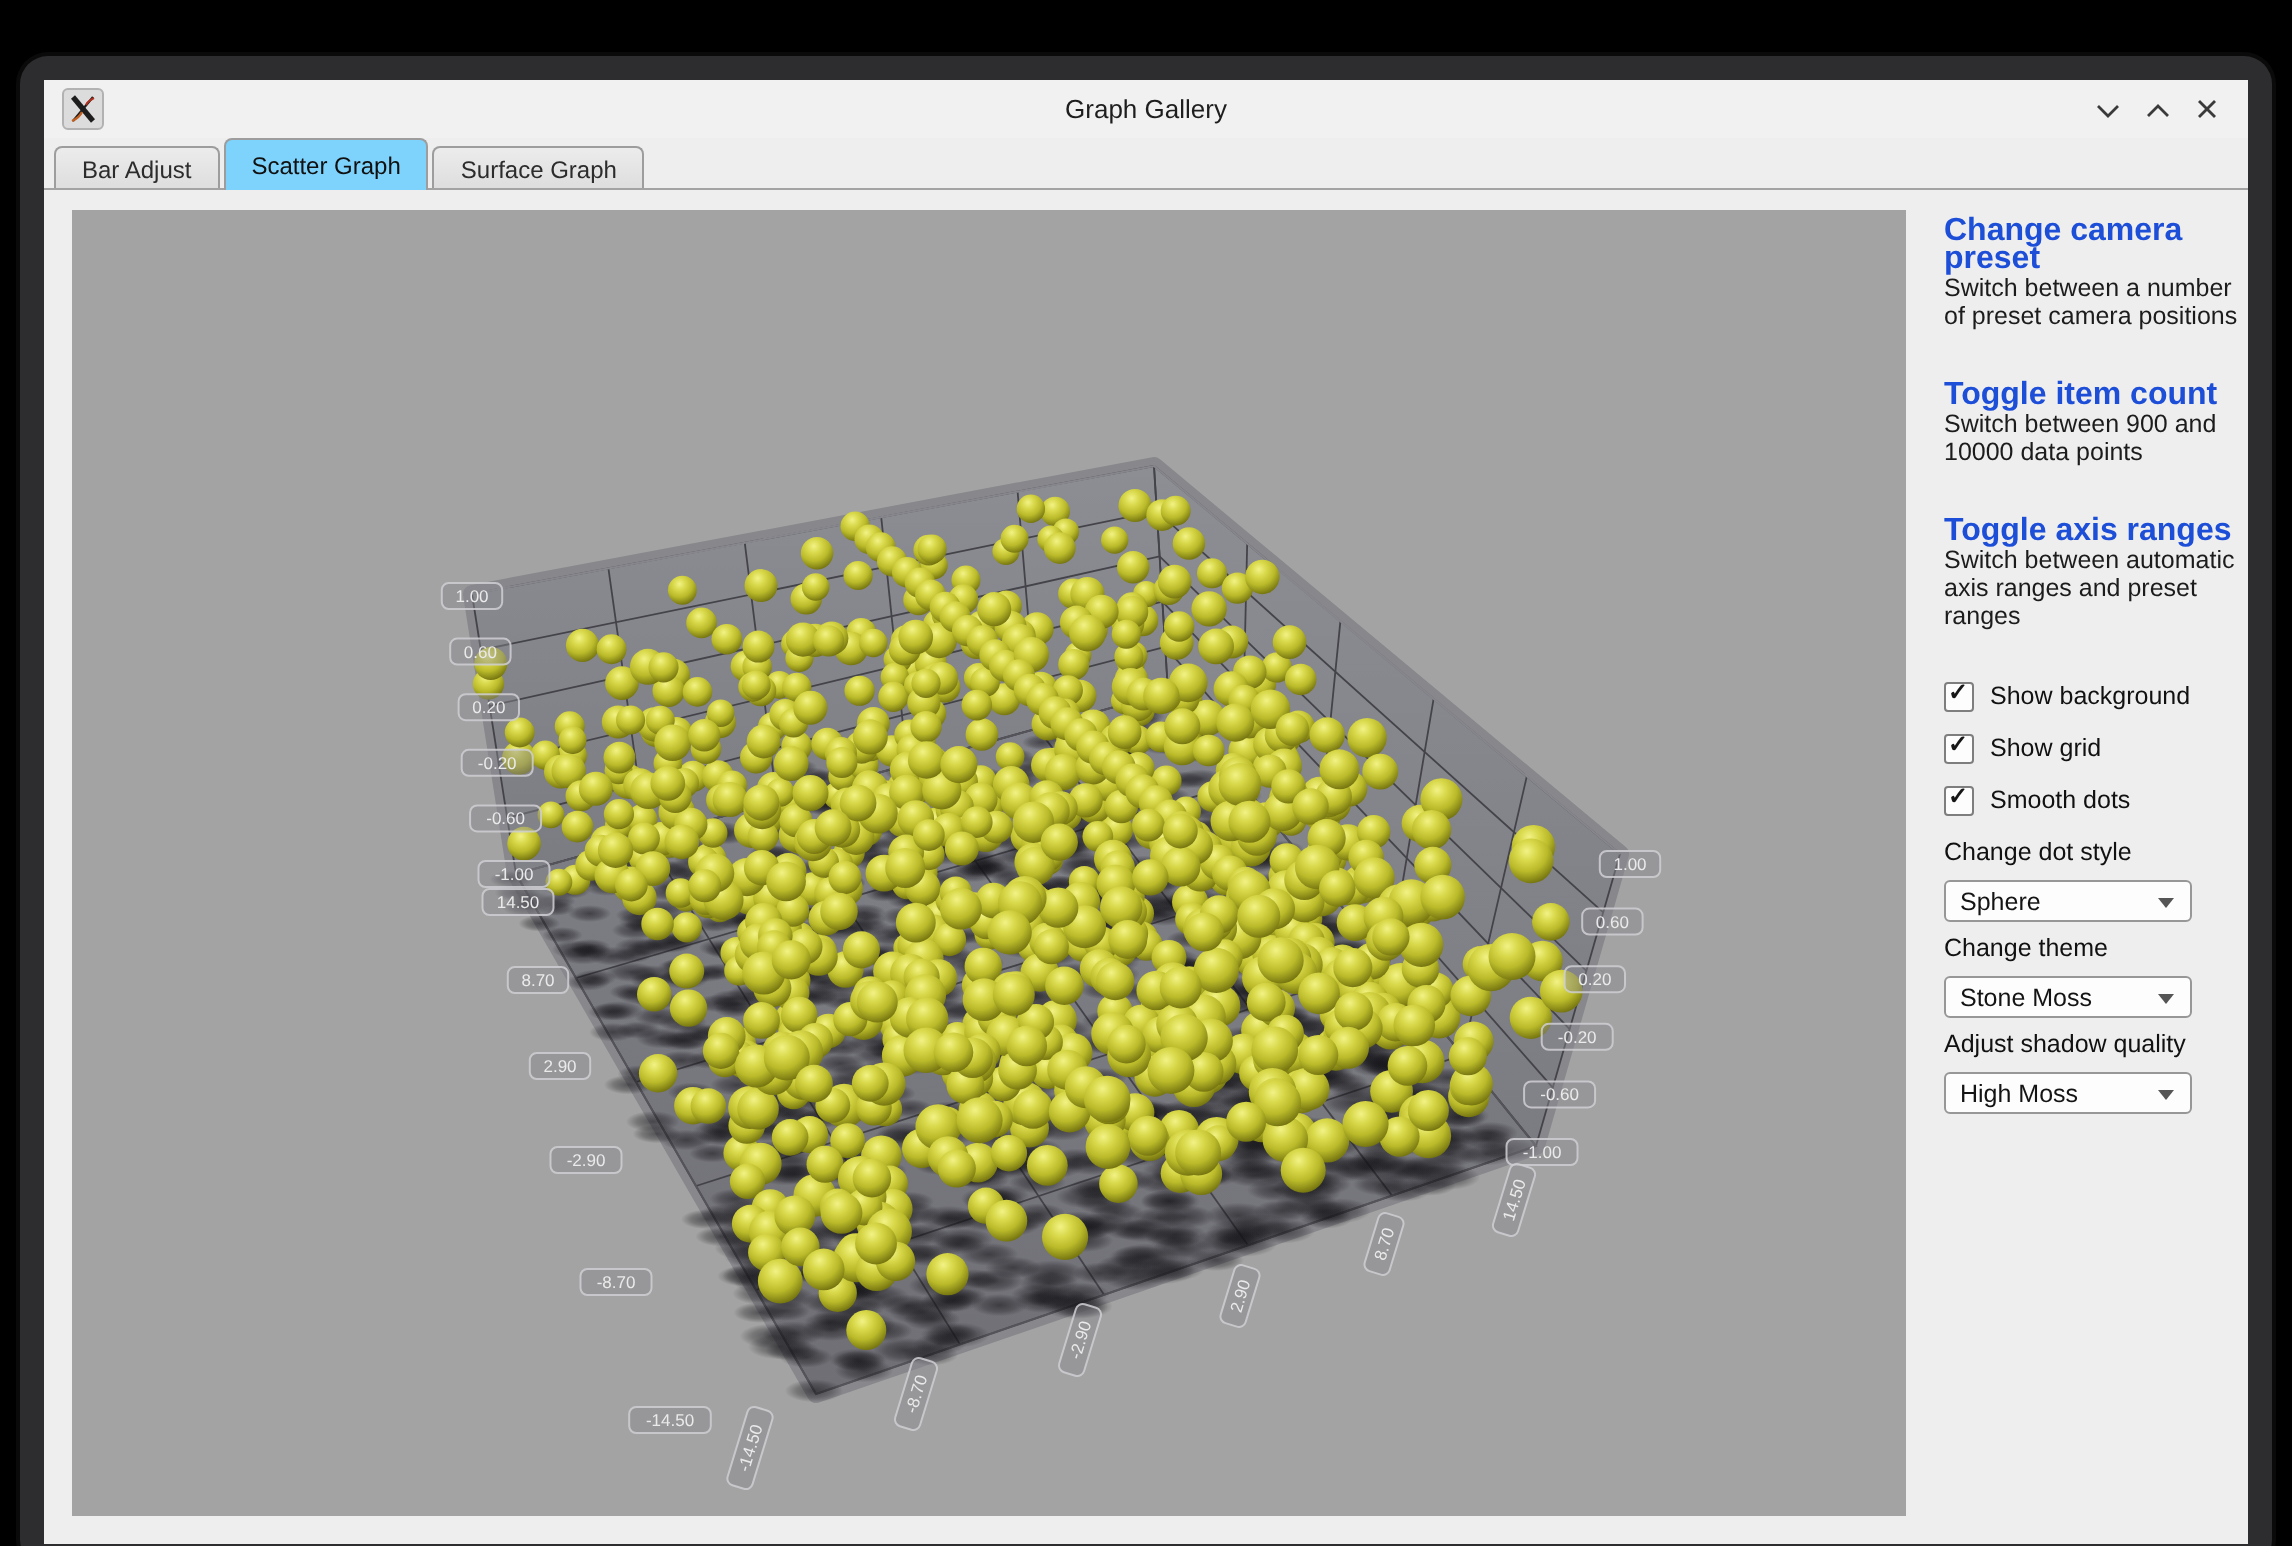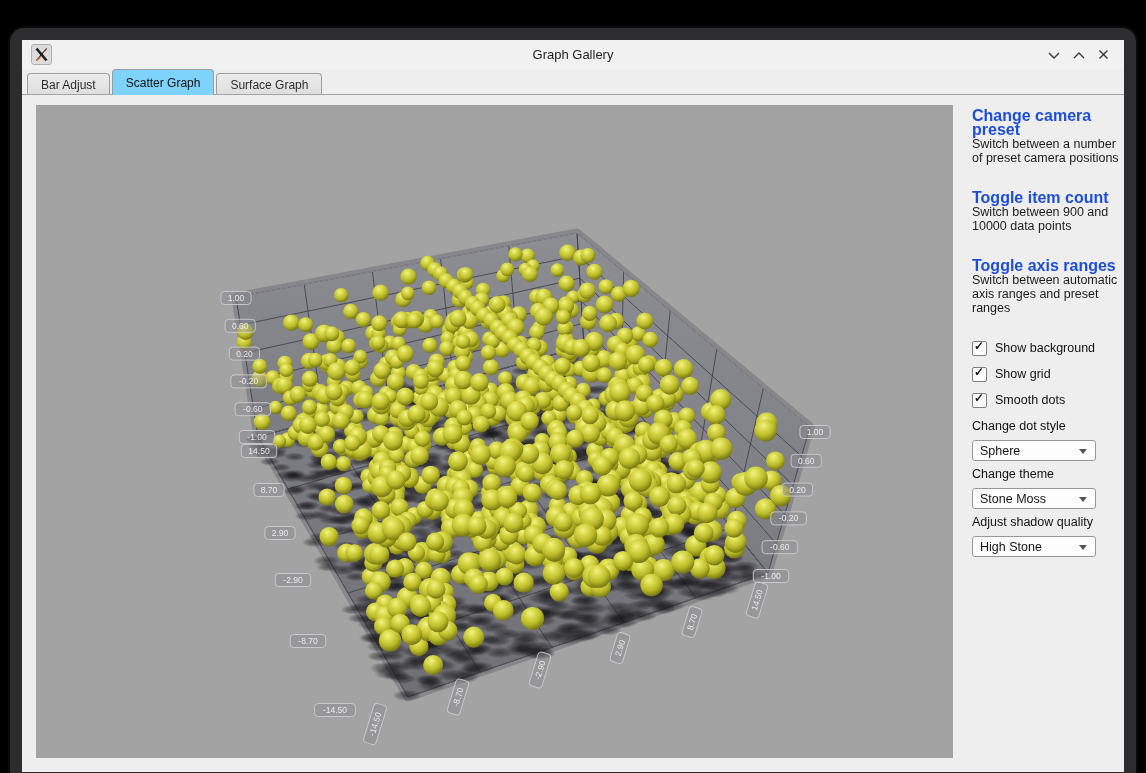--- a/index.html
+++ b/index.html
@@ -2046,20 +2046,20 @@
             <div class="sel-value">Sphere</div>
             <div class="sel-arrow"></div>
           </div>
           <div class="sel-label">Change theme</div>
           <div class="sel">
             <div class="sel-value">Stone Moss</div>
             <div class="sel-arrow"></div>
           </div>
           <div class="sel-label">Adjust shadow quality</div>
           <div class="sel">
-            <div class="sel-value">High Stone</div>
+            <div class="sel-value">High Moss</div>
             <div class="sel-arrow"></div>
           </div>
         </div>
     </div>
 
   </div>
 </div>
 
 </body></html>

